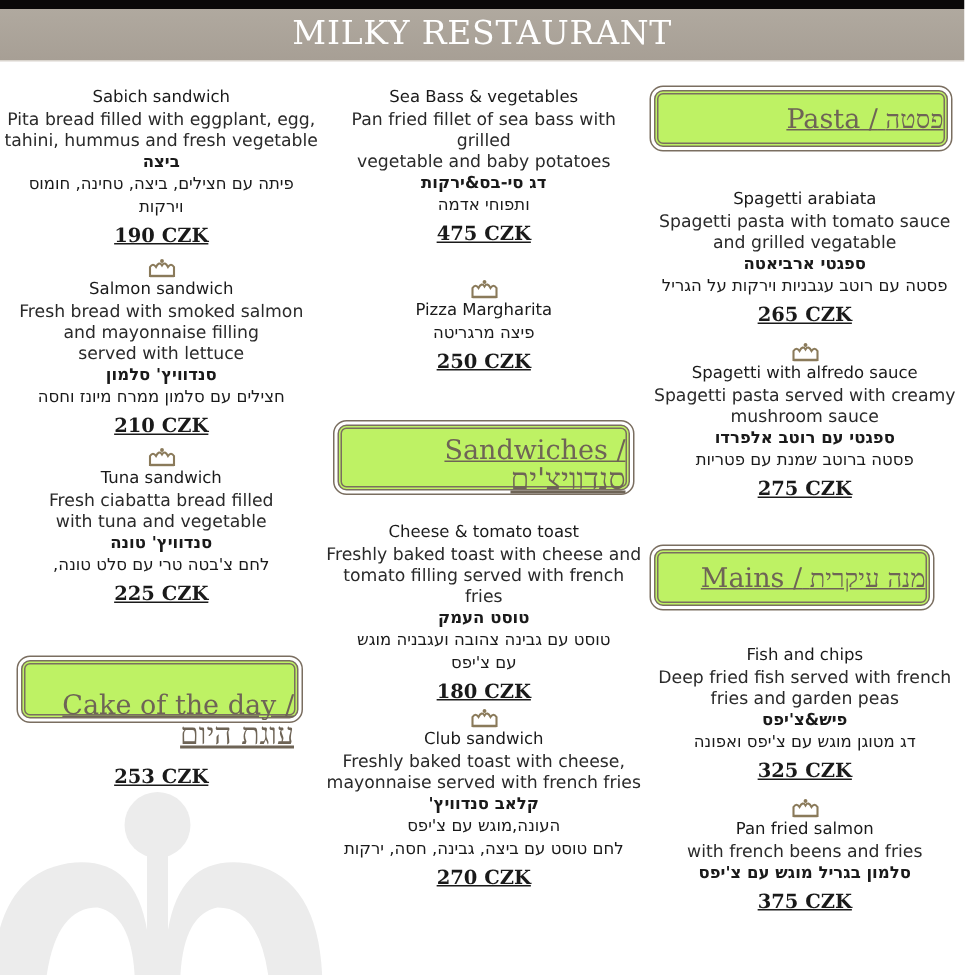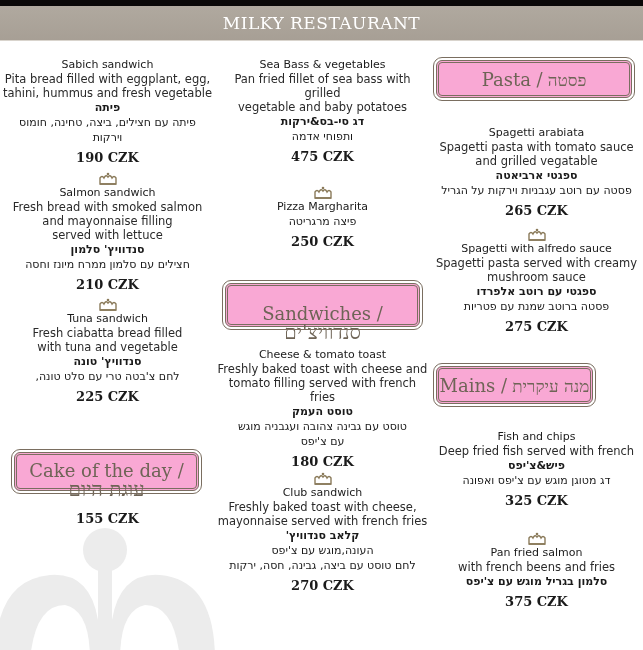--- a/index.html
+++ b/index.html
@@ -11,47 +11,47 @@
   }
   .topstrip { position: absolute; left: 0; top: 0; width: 643px; height: 6px; background: #0a0808; }
   .header {
     position: absolute; left: 0; top: 6px; width: 643px; height: 34px;
     background: linear-gradient(#b0a99f, #a79f95);
     text-align: center;
     border-bottom: 1px solid #d9d4cd;
   }
   .header-title {
     font-family: "DejaVu Serif", serif;
-    color: #ffffff; font-size: 17px; letter-spacing: 0.5px;
+    color: #ffffff; font-size: 22px; letter-spacing: 0.5px;
     line-height: 34px;
   }
   .bg-crown { position: absolute; left: -10px; top: 520px; width: 250px; height: 140px; }
   .col { position: absolute; top: 48px; text-align: center; }
   .col-1 { left: 0; width: 215px; }
   .col-2 { left: 215px; width: 215px; }
   .col-3 { left: 430px; width: 213px; }
 
   .item { position: absolute; left: 0; width: 100%; }
   .item-name { font-weight: normal; font-size: 11px; line-height: 14px; }
   .item-desc { font-size: 11.5px; line-height: 14px; color: #2a2a2a; }
   .item-heb { direction: rtl; font-size: 11px; line-height: 15px; font-weight: bold; }
   .item-heb-desc { direction: rtl; font-size: 11px; line-height: 15px; }
   .price {
     font-family: "DejaVu Serif", serif; font-weight: bold; font-size: 13px;
-    line-height: 20px; margin-top: 3px;
+    line-height: 20px; margin-top: 3px; text-decoration: underline;
   }
   .crown { display: block; margin: 0 auto; width: 20px; height: 14px; }
 
   .banner {
     position: absolute; box-sizing: border-box;
     border: 3px double #7a6e60;
     outline: 1px solid #7a6e60; outline-offset: 2px;
     border-radius: 6px;
-    background: #f9a8d4;
-    font-family: "DejaVu Serif", serif; color: #6e6456; text-align: center;
+    background: #bef264;
+    font-family: "DejaVu Serif", serif; color: #6e6456; text-align: right; text-decoration: underline;
   }
   .banner .b-en { font-size: 18px; line-height: 20px; }
   .banner .b-he { font-size: 20px; line-height: 16px; direction: rtl; }
 </style>
 </head>
 <body>
 
 <div class="topstrip"></div>
 <div class="header">
   <span class="header-title">MILKY RESTAURANT</span>
@@ -64,21 +64,21 @@
   <path d="M40 140 Q45 85 75 85 Q100 90 100 140 Z" fill="#fff"></path>
   <path d="M190 140 Q185 85 155 85 Q130 90 130 140 Z" fill="#fff"></path>
   <rect x="108" y="45" width="14" height="95" fill="#ececec"></rect>
 </svg>
 
 <div class="col col-1">
   <div class="item" style="top:10px">
     <div class="item-name">Sabich sandwich</div>
     <div class="item-desc">Pita bread filled with eggplant, egg,</div>
     <div class="item-desc">tahini, hummus and fresh vegetable</div>
-    <div class="item-heb">פיתה</div>
+    <div class="item-heb">ביצה</div>
     <div class="item-heb-desc">פיתה עם חצילים, ביצה, טחינה, חומוס</div>
     <div class="item-heb-desc">וירקות</div>
     <div class="price">190 CZK</div>
   </div>
 
   <div class="item" style="top:124px">
     <svg class="crown" viewBox="0 0 20 14">
         <path d="M2 12 L2 6 Q4 3 6 6 Q8 2 10 5 Q12 2 14 6 Q16 3 18 6 L18 12 Z" fill="none" stroke="#8a7a5a" stroke-width="1.4"></path>
         <circle cx="10" cy="2" r="1.3" fill="#8a7a5a"></circle>
         <line x1="2" y1="12" x2="18" y2="12" stroke="#8a7a5a" stroke-width="1.6"></line>
@@ -99,26 +99,26 @@
         <line x1="2" y1="12" x2="18" y2="12" stroke="#8a7a5a" stroke-width="1.6"></line>
       </svg>
     <div class="item-name">Tuna sandwich</div>
     <div class="item-desc">Fresh ciabatta bread filled</div>
     <div class="item-desc">with tuna and vegetable</div>
     <div class="item-heb">סנדוויץ' טונה</div>
     <div class="item-heb-desc">לחם צ'בטה טרי עם סלט טונה,</div>
     <div class="price">225 CZK</div>
   </div>
 
-  <div class="banner" style="left:14px; top:404px; width:185px; height:39px; padding-top:6px;">
+  <div class="banner" style="left:14px; top:392px; width:185px; height:39px; padding-top:18px;">
     <div class="b-en">Cake of the day /</div>
     <div class="b-he">עוגת היום</div>
   </div>
 
-  <div class="price" style="position:absolute; left:0; width:100%; top:458px;">155 CZK</div>
+  <div class="price" style="position:absolute; left:0; width:100%; top:458px;">253 CZK</div>
 </div>
 
 <div class="col col-2">
   <div class="item" style="top:10px">
     <div class="item-name">Sea Bass &amp; vegetables</div>
     <div class="item-desc">Pan fried fillet of sea bass with grilled</div>
     <div class="item-desc">vegetable and baby potatoes</div>
     <div class="item-heb">דג סי-בס&amp;ירקות</div>
     <div class="item-heb-desc">ותפוחי אדמה</div>
     <div class="price">475 CZK</div>
@@ -128,21 +128,21 @@
     <svg class="crown" viewBox="0 0 20 14">
         <path d="M2 12 L2 6 Q4 3 6 6 Q8 2 10 5 Q12 2 14 6 Q16 3 18 6 L18 12 Z" fill="none" stroke="#8a7a5a" stroke-width="1.4"></path>
         <circle cx="10" cy="2" r="1.3" fill="#8a7a5a"></circle>
         <line x1="2" y1="12" x2="18" y2="12" stroke="#8a7a5a" stroke-width="1.6"></line>
       </svg>
     <div class="item-name">Pizza Margharita</div>
     <div class="item-heb" style="font-weight:normal">פיצה מרגריטה</div>
     <div class="price">250 CZK</div>
   </div>
 
-  <div class="banner" style="left:10px; top:235px; width:195px; height:44px; padding-top:18px;">
+  <div class="banner" style="left:10px; top:235px; width:195px; height:44px; padding-top:5px;">
     <div class="b-en">Sandwiches /</div>
     <div class="b-he">סנדוויצ'ים</div>
   </div>
 
   <div class="item" style="top:300px">
     <div class="item-name">Cheese &amp; tomato toast</div>
     <div class="item-desc">Freshly baked toast with cheese and</div>
     <div class="item-desc">tomato filling served with french fries</div>
     <div class="item-heb">טוסט העמק</div>
     <div class="item-heb-desc">טוסט עם גבינה צהובה ועגבניה מוגש</div>
@@ -188,28 +188,29 @@
         <line x1="2" y1="12" x2="18" y2="12" stroke="#8a7a5a" stroke-width="1.6"></line>
       </svg>
     <div class="item-name">Spagetti with alfredo sauce</div>
     <div class="item-desc">Spagetti pasta served with creamy</div>
     <div class="item-desc">mushroom sauce</div>
     <div class="item-heb">ספגטי עם רוטב אלפרדו</div>
     <div class="item-heb-desc">פסטה ברוטב שמנת עם פטריות</div>
     <div class="price">275 CZK</div>
   </div>
 
-  <div class="banner" style="left:6px; top:318px; width:157px; height:38px; padding-top:7px;">
+  <div class="banner" style="left:6px; top:318px; width:184px; height:38px; padding-top:7px;">
     <span class="b-en">Mains /</span>
     <span class="b-he" style="font-size:17px">מנה עיקרית</span>
   </div>
 
   <div class="item" style="top:382px">
     <div class="item-name">Fish and chips</div>
     <div class="item-desc">Deep fried fish served with french</div>
+    <div class="item-desc">fries and garden peas</div>
     <div class="item-heb">פיש&amp;צ'יפס</div>
     <div class="item-heb-desc">דג מטוגן מוגש עם צ'יפס ואפונה</div>
     <div class="price">325 CZK</div>
   </div>
 
   <div class="item" style="top:484px">
     <svg class="crown" viewBox="0 0 20 14">
         <path d="M2 12 L2 6 Q4 3 6 6 Q8 2 10 5 Q12 2 14 6 Q16 3 18 6 L18 12 Z" fill="none" stroke="#8a7a5a" stroke-width="1.4"></path>
         <circle cx="10" cy="2" r="1.3" fill="#8a7a5a"></circle>
         <line x1="2" y1="12" x2="18" y2="12" stroke="#8a7a5a" stroke-width="1.6"></line>

